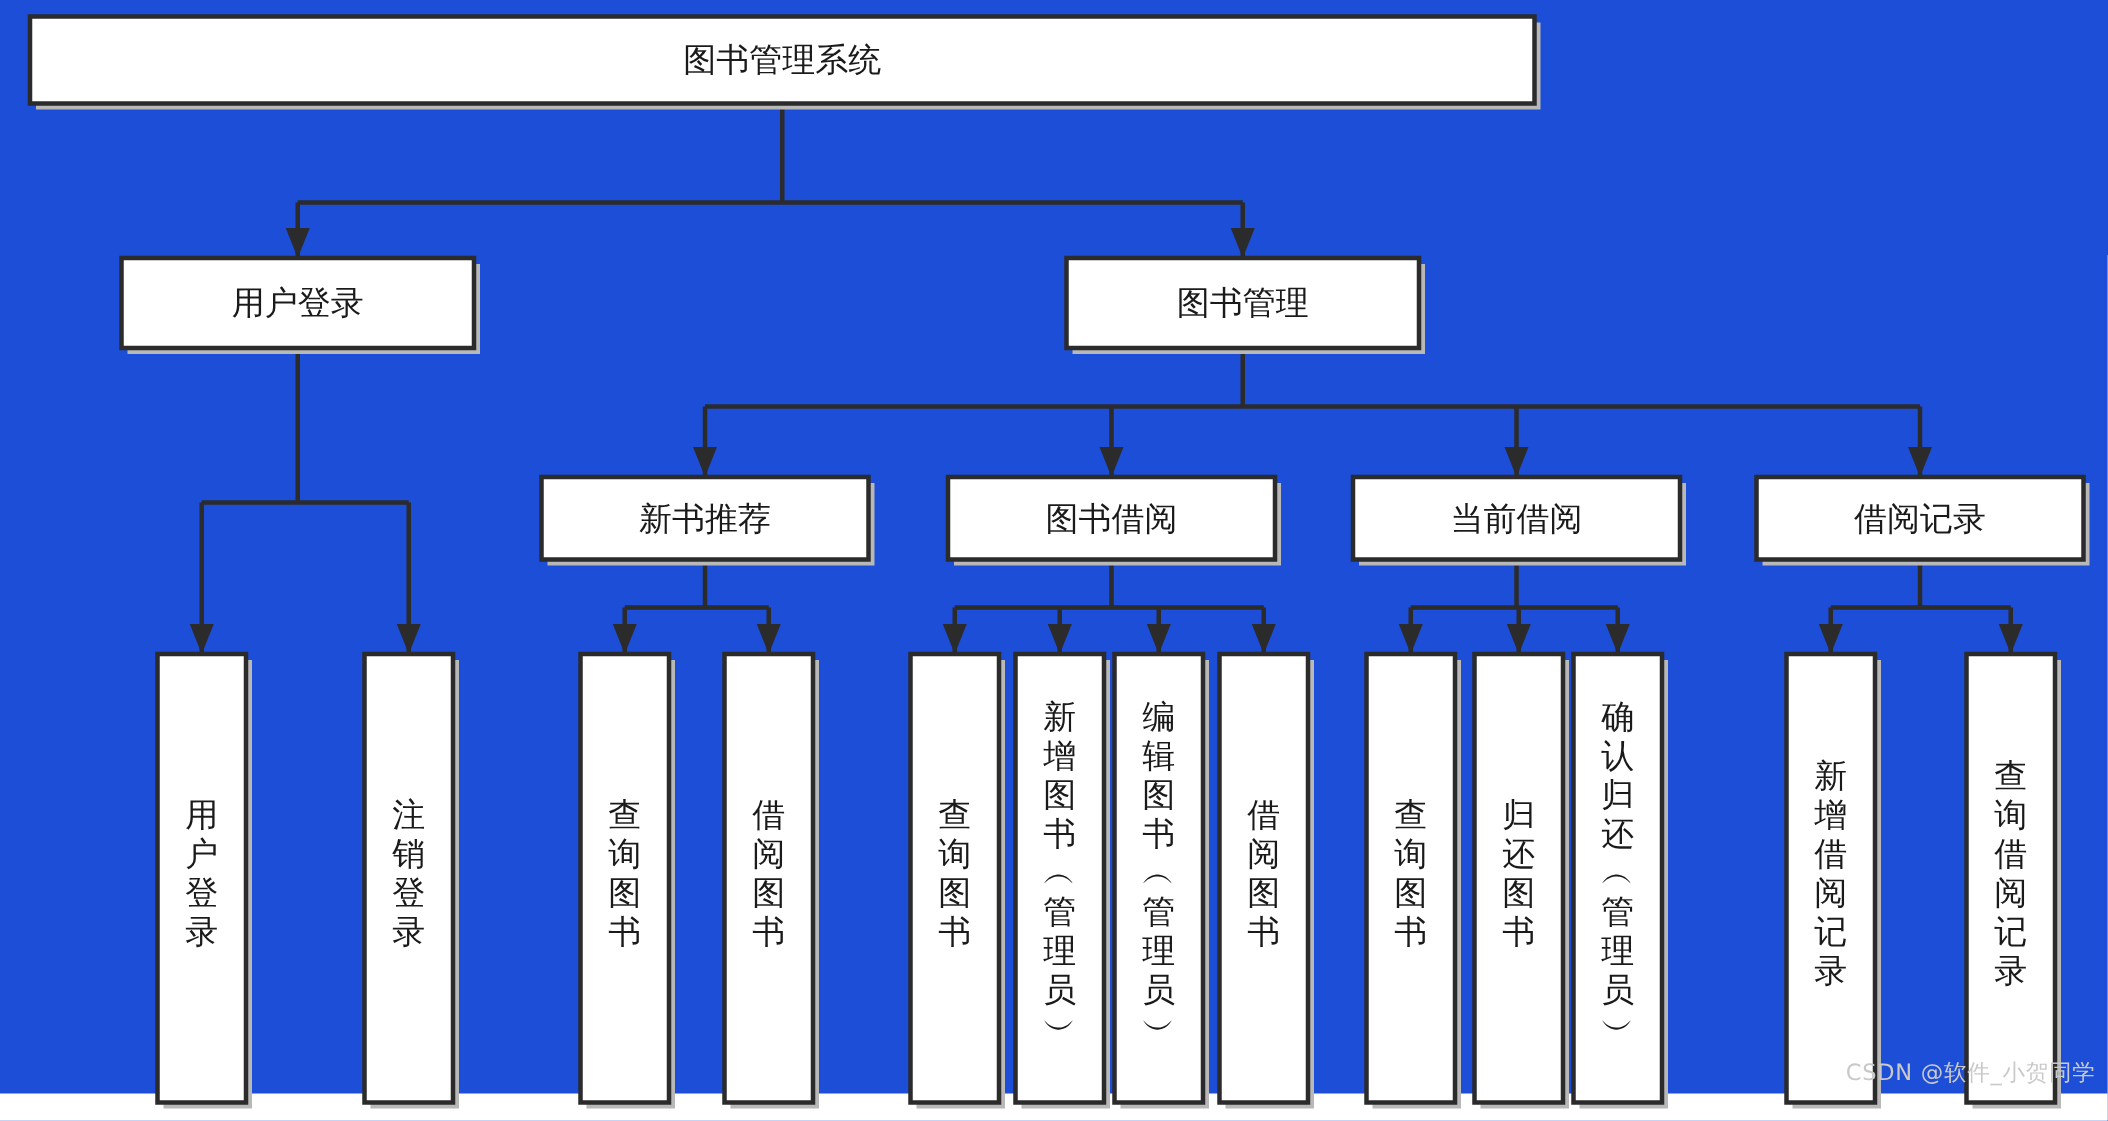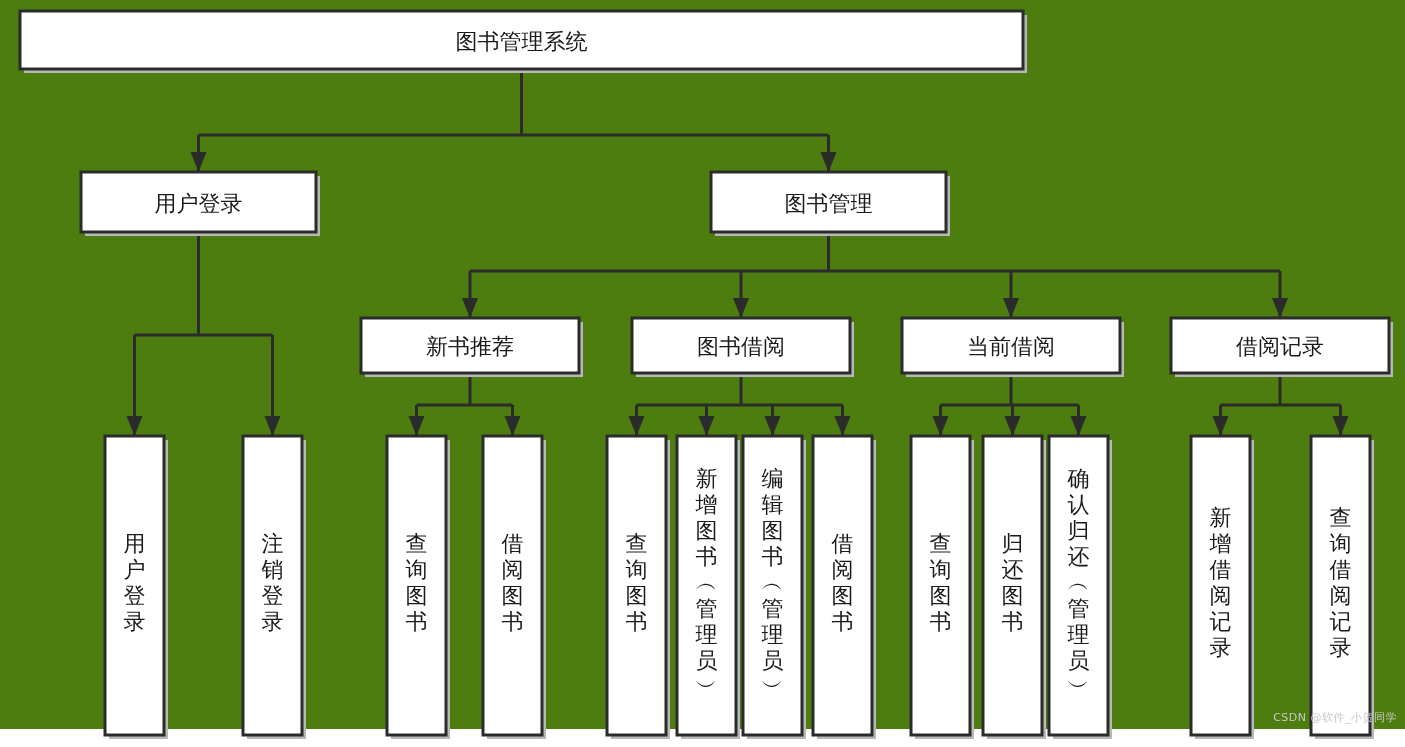--- a/index.html
+++ b/index.html
@@ -11,21 +11,21 @@
   body {
     width: 1405px;
     height: 747px;
     overflow: hidden;
     font-family: "DejaVu Sans", "Liberation Sans", sans-serif;
   }
   #diagram-root {
     position: relative;
     width: 1405px;
     height: 729px;
-    background: #4d7c0f;
+    background: #1d4ed8;
   }
   svg#diagram-svg {
     position: absolute;
     top: 0;
     left: 0;
     width: 1405px;
     height: 747px;
     display: block;
   }
   .node-box {
@@ -58,21 +58,21 @@
     font-family: "DejaVu Sans", "Liberation Sans", sans-serif;
     font-size: 22px;
     fill: #1a1a1a;
     text-anchor: middle;
   }
   .watermark {
     position: absolute;
     right: 8px;
     bottom: 4px;
     font-family: "DejaVu Sans", "Liberation Sans", sans-serif;
-    font-size: 11px;
+    font-size: 15px;
     color: #c9c9c9;
     letter-spacing: 0.5px;
     white-space: nowrap;
     user-select: none;
   }
 </style>
 </head>
 <body>
 
 <div id="diagram-root">

